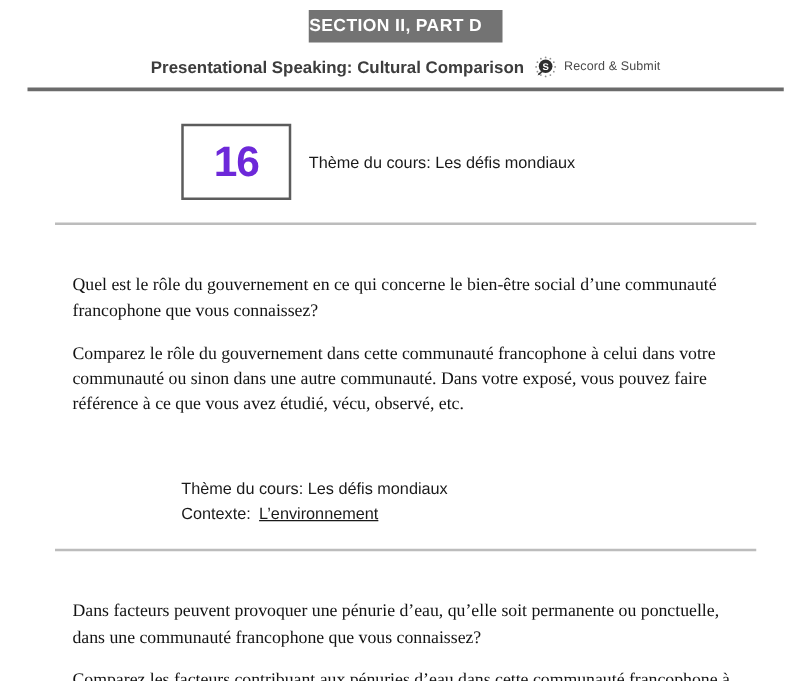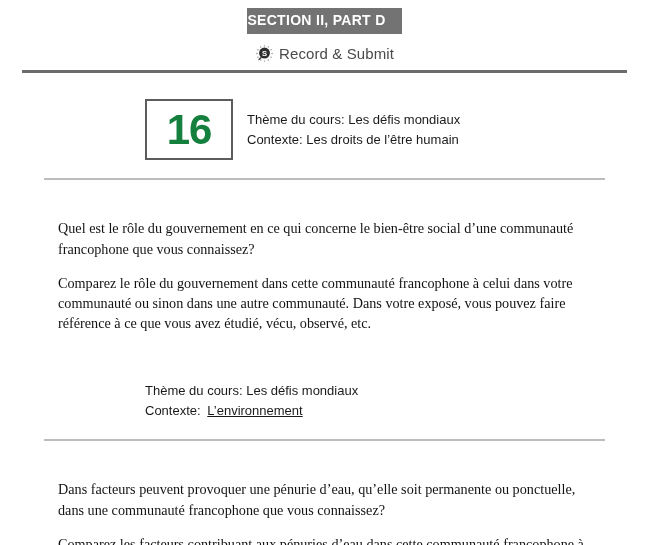--- a/index.html
+++ b/index.html
@@ -56,21 +56,21 @@
     gap: 5px;
   }
   .record-icon {
     width: 19px;
     height: 19px;
     flex: 0 0 19px;
     display: block;
   }
   .record-label {
     font-family: "Liberation Sans", "DejaVu Sans", sans-serif;
-    font-size: 15px;
+    font-size: 10px;
     color: #4a4a4a;
     white-space: nowrap;
     letter-spacing: 0.1px;
   }
 
   
   .rule-heavy {
     height: 3px;
     background: #6b6b6b;
     margin: 7px 22px 0 22px;
@@ -94,23 +94,23 @@
     border: 2px solid #5c5c5c;
     box-sizing: border-box;
     display: flex;
     align-items: center;
     justify-content: center;
     flex: 0 0 88px;
   }
   .q-number {
     font-family: "Liberation Sans", "DejaVu Sans", sans-serif;
     font-weight: bold;
-    font-size: 42px;
+    font-size: 34px;
     line-height: 1;
-    color: #15803d;
+    color: #6d28d9;
     letter-spacing: -1px;
   }
   .q-meta {
     font-family: "Liberation Sans", "DejaVu Sans", sans-serif;
     font-size: 13px;
     color: #1a1a1a;
     line-height: 1.55;
   }
   .q-meta .lbl {
     font-weight: normal;
@@ -140,20 +140,21 @@
   .sp-34 { height: 34px; }
 </style>
 </head>
 <body>
 
 <div class="banner-row">
   <div class="section-banner">SECTION II, PART D</div>
 </div>
 
 <div class="subtitle-row">
+  <div class="subtitle-text">Presentational Speaking: Cultural Comparison</div>
 
   <div class="record-group">
     <svg class="record-icon" viewBox="0 0 40 40">
 
       <g fill="#8f8f8f">
         <circle cx="20" cy="4" r="1.5"></circle>
         <circle cx="28" cy="6.2" r="1.5"></circle>
         <circle cx="33.8" cy="12" r="1.5"></circle>
         <circle cx="36" cy="20" r="1.5"></circle>
         <circle cx="33.8" cy="28" r="1.5"></circle>
@@ -183,24 +184,20 @@
 
 <div class="q-header">
   <div class="q-number-box">
     <span class="q-number">16</span>
   </div>
   <div class="q-meta">
     <div>
       <span class="lbl">Thème du cours:</span>
       <span>Les défis mondiaux</span>
     </div>
-    <div>
-      <span class="lbl">Contexte:</span>
-      <span>Les droits de l’être humain</span>
-    </div>
   </div>
 </div>
 
 <div class="sp-18"></div>
 <div class="rule-light"></div>
 <div class="sp-24"></div>
 
 <div class="q-body">
   <p>Quel est le rôle du gouvernement en ce qui concerne le bien-être social d’une communauté francophone que vous connaissez?</p>
   <p>Comparez le rôle du gouvernement dans cette communauté francophone à celui dans votre communauté ou sinon dans une autre communauté. Dans votre exposé, vous pouvez faire référence à ce que vous avez étudié, vécu, observé, etc.</p>

